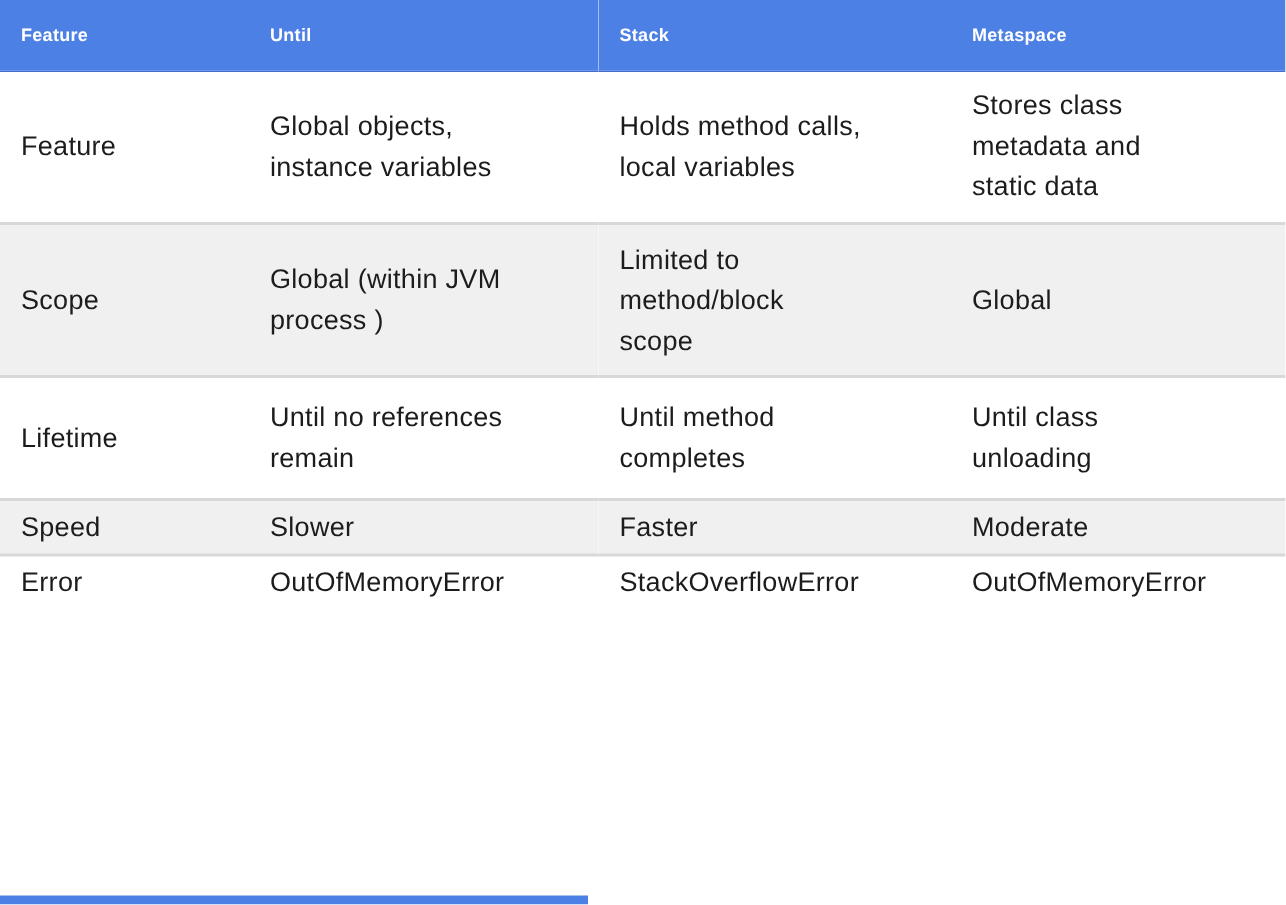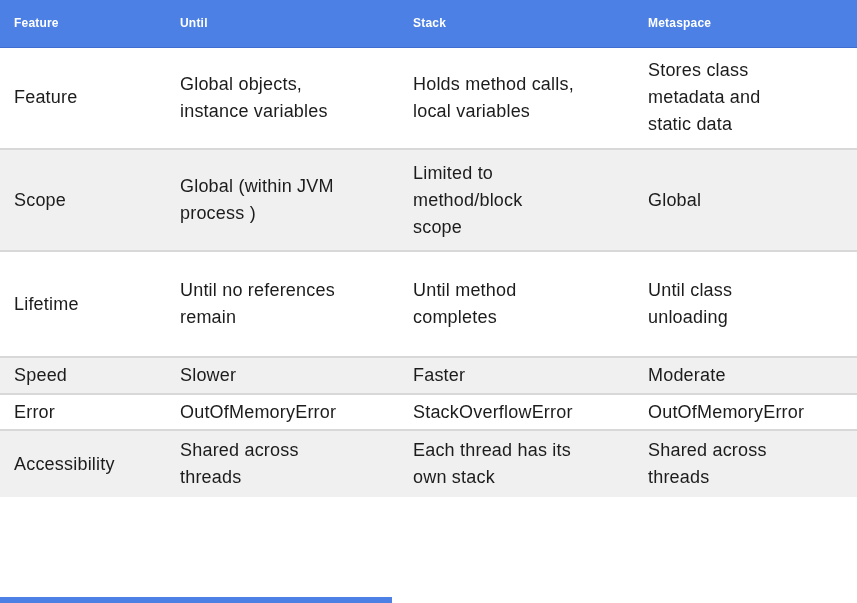--- a/index.html
+++ b/index.html
@@ -48,21 +48,21 @@
     color: var(--header-text);
     font-weight: bold;
     font-size: 12px;
   }
   tbody tr { background: #ffffff; }
   tbody tr:nth-child(even) { background: var(--alt-row-bg); }
   tbody tr + tr { border-top: 2px solid var(--row-divider); }
   tr.r1 { height: 102px; }
   tr.r2 { height: 93px; }
   tr.r3 { height: 102px; }
-  tr.r4 { height: 106px; }
+  tr.r4 { height: 82px; }
   tr.r5 { height: 37px; }
   tr.r6 { height: 36px; }
   tr.r7 { height: 67px; }
   .bottom-bar {
     position: absolute;
     left: 0; bottom: 0;
     width: 392px; height: 6px;
     background: var(--header-bg);
   }
 </style>
@@ -119,25 +119,16 @@
         <td>Slower</td>
         <td>Faster</td>
         <td>Moderate</td>
       </tr>
       <tr class="r6">
         <td>Error</td>
         <td>OutOfMemoryError</td>
         <td>StackOverflowError</td>
         <td>OutOfMemoryError</td>
       </tr>
-      <tr class="r7">
-        <td>Accessibility</td>
-        <td>Shared across
-threads</td>
-        <td>Each thread has its
-own stack</td>
-        <td>Shared across
-threads</td>
-      </tr>
     </tbody>
   </table>
   <div class="bottom-bar"></div>
 </div>
 
 </body></html>

